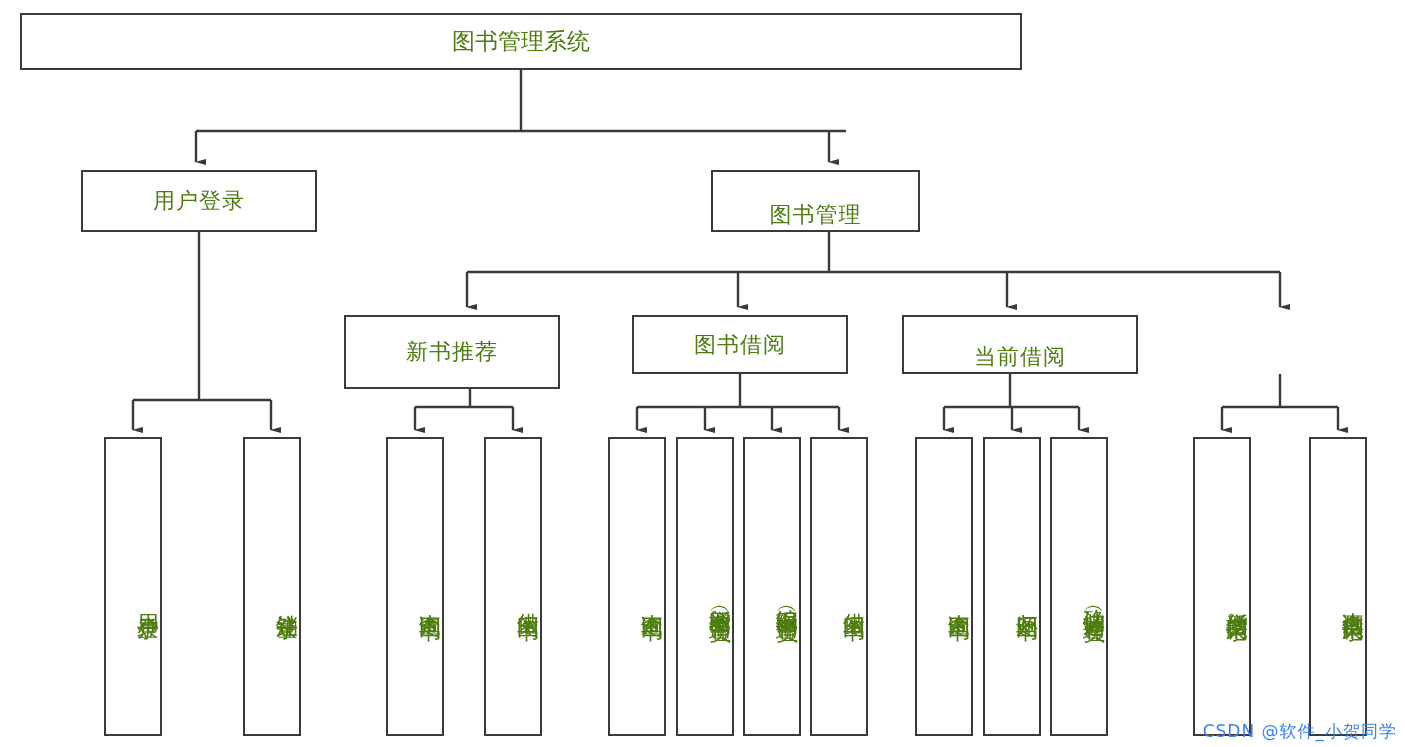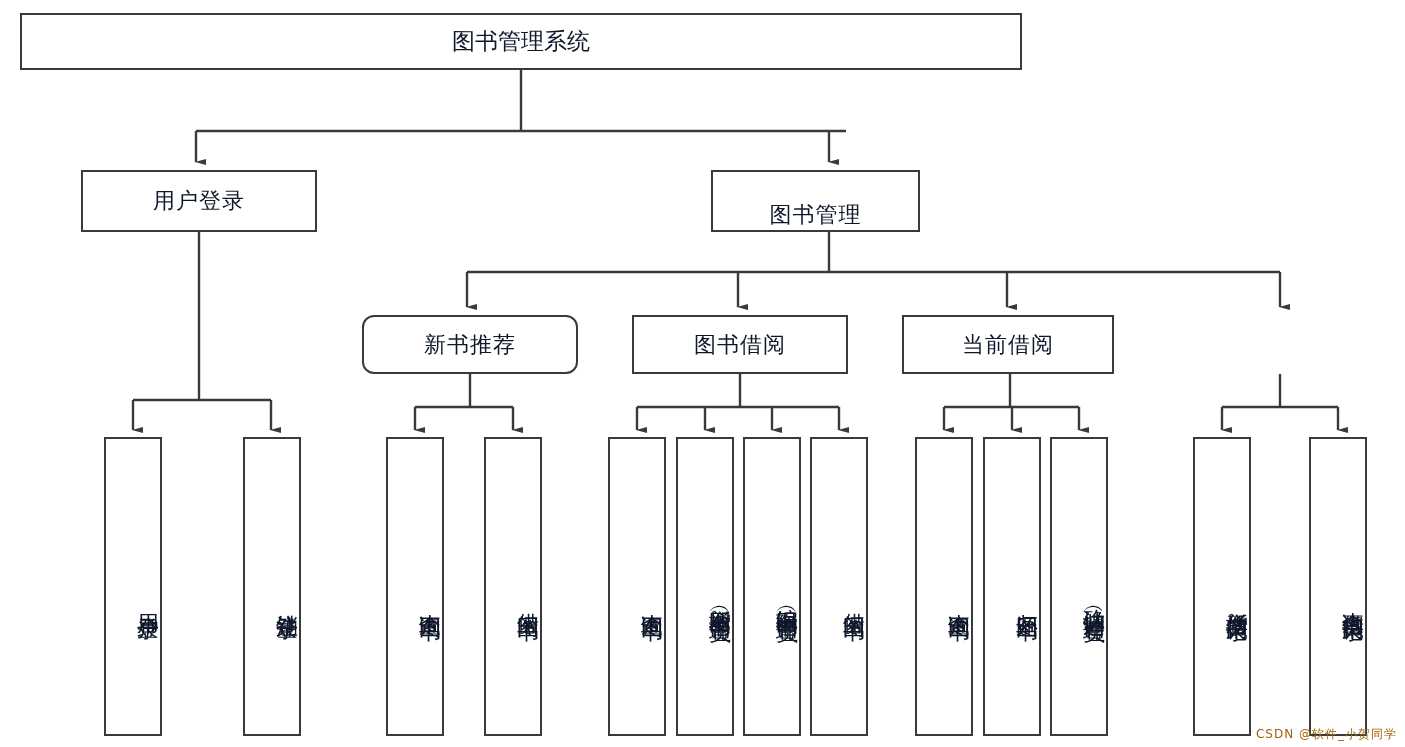--- a/index.html
+++ b/index.html
@@ -14,21 +14,21 @@
   svg#wires{position:absolute;left:0;top:0;width:1405px;height:747px;pointer-events:none;}
 
   .node{
     position:absolute;
     box-sizing:border-box;
     background:#ffffff;
     border:2px solid #3a3a3a;
     display:flex;
     align-items:center;
     justify-content:center;
-    color:#0f172a;
+    color:#4d7c0f;
   }
   .node.h{ font-size:22px; letter-spacing:1px; }
   .node.root{ font-size:23px; }
   .node.leaf{
     writing-mode:vertical-rl;
     text-orientation:upright;
     font-size:22px;
     letter-spacing:2px;
     line-height:1.05;
     padding-top:26px;
@@ -36,22 +36,22 @@
     justify-content:center;
   }
   .leafwrap{
     writing-mode:vertical-rl;
     text-orientation:upright;
     white-space:nowrap;
   }
   .watermark{
     position:absolute;
     right:8px;bottom:4px;
-    font-size:12px;
-    color:#a16207;
+    font-size:17px;
+    color:#3b82f6;
     letter-spacing:1px;
     white-space:nowrap;
   }
 </style>
 </head>
 <body>
 
 <div id="stage">
 
   <svg id="wires" viewBox="0 0 1405 747" xmlns="http://www.w3.org/2000/svg">
@@ -108,27 +108,27 @@
     <span>图书管理系统</span>
   </div>
 
   <div class="node h" style="left:81px;top:170px;width:236px;height:62px;">
     <span>用户登录</span>
   </div>
   <div class="node h" style="left:711px;top:170px;width:209px;height:62px;align-items:flex-end;">
     <span>图书管理</span>
   </div>
 
-  <div class="node h" style="left:362px;top:315px;width:216px;height:59px;border-radius:12px;">
+  <div class="node h" style="left:344px;top:315px;width:216px;height:74px;">
     <span>新书推荐</span>
   </div>
   <div class="node h" style="left:632px;top:315px;width:216px;height:59px;align-items:center;">
     <span>图书借阅</span>
   </div>
-  <div class="node h" style="left:902px;top:315px;width:212px;height:59px;">
+  <div class="node h" style="left:902px;top:315px;width:236px;height:59px;align-items:flex-end;">
     <span>当前借阅</span>
   </div>
 
   <div class="node leaf" style="left:104px;top:437px;width:58px;height:299px;">
     <span class="leafwrap">用户登录</span>
   </div>
   <div class="node leaf" style="left:243px;top:437px;width:58px;height:299px;">
     <span class="leafwrap">注销登录</span>
   </div>
 

